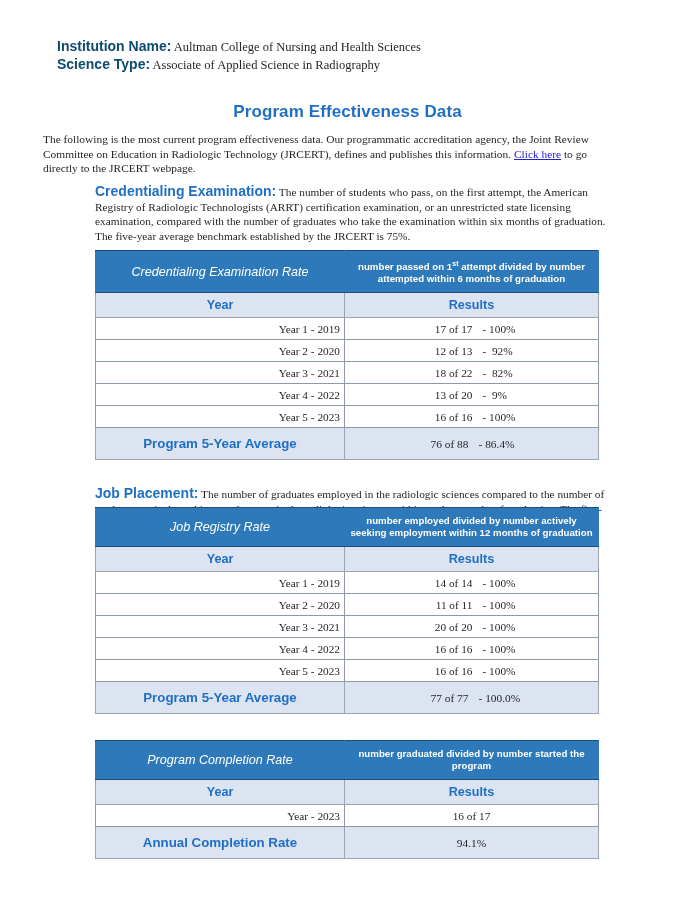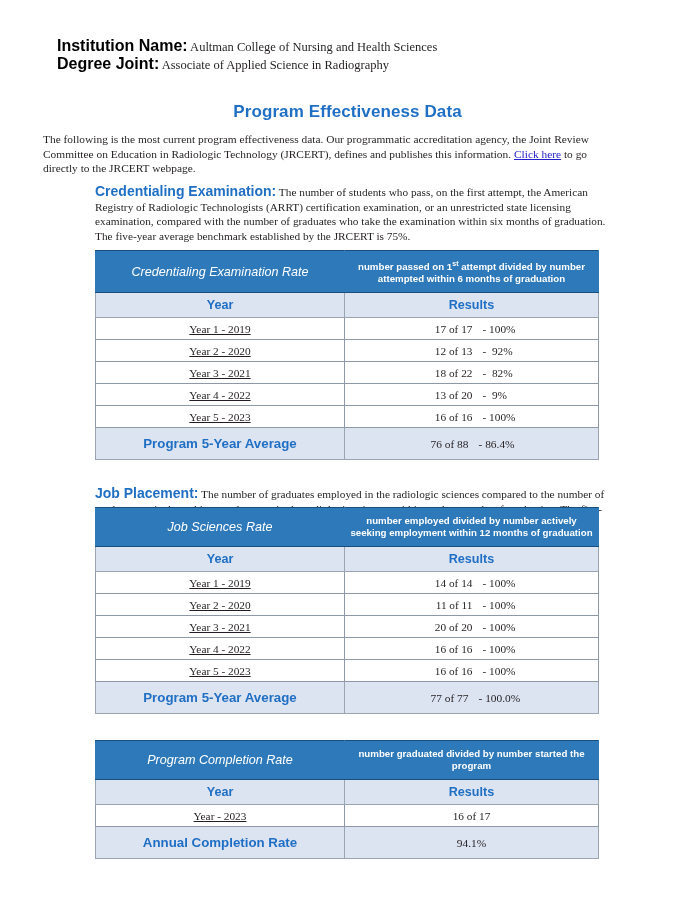--- a/index.html
+++ b/index.html
@@ -28,24 +28,24 @@
     left: 57px;
     top: 38px;
     width: 600px;
   }
   .hdr-line {
     font-size: 12.5px;
     line-height: 16.5px;
     white-space: nowrap;
   }
   .hdr-label {
-    color: #000000;
-    font-weight: bold;
-    font-family: "Liberation Sans", sans-serif;
-    font-size: 16px;
+    color: #0c4a6e;
+    font-weight: bold;
+    font-family: "Liberation Sans", sans-serif;
+    font-size: 14px;
   }
   .hdr-value {
     color: #231f20;
     font-family: "Liberation Serif", serif;
     font-size: 12.5px;
   }
 
   
   .doc-title {
     position: absolute;
@@ -160,21 +160,21 @@
 
   
   tr.data-row td {
     background: #ffffff;
     font-family: "Liberation Serif", serif;
     font-size: 11.3px;
     color: #231f20;
     padding: 4px 4px;
     height: 13px;
   }
-  tr.data-row td.year-cell { text-align: center; text-decoration: underline; }
+  tr.data-row td.year-cell { text-align: right; }
   tr.data-row td.result-cell { text-align: center; padding-left: 12px; }
 
   .res-inner {
     display: inline-block;
     text-align: left;
     white-space: pre;
   }
   .res-frac {
     display: inline-block;
     min-width: 56px;
@@ -219,21 +219,21 @@
 <body>
 
 <div class="page">
 
   <div class="doc-header">
     <div class="hdr-line">
       <span class="hdr-label">Institution Name:</span>
       <span class="hdr-value">Aultman College of Nursing and Health Sciences</span>
     </div>
     <div class="hdr-line">
-      <span class="hdr-label">Degree Joint:</span>
+      <span class="hdr-label">Science Type:</span>
       <span class="hdr-value">Associate of Applied Science in Radiography</span>
     </div>
   </div>
 
   <div class="doc-title">Program Effectiveness Data</div>
 
   <div class="intro">
     <span>The following is the most current program effectiveness data. Our programmatic accreditation agency, the Joint Review Committee on Education in Radiologic Technology (JRCERT), defines and publishes this information. </span><a class="link" href="#">Click here</a><span> to go directly to the JRCERT webpage.</span>
   </div>
 
@@ -286,21 +286,21 @@
     <span class="lead">Job Placement:</span><span> The number of graduates employed in the radiologic sciences compared to the number of graduates actively seeking employment in the radiologic sciences within twelve months of graduating. The five-year average benchmark established by the JRCERT is 75%.</span>
   </div>
 
   <table class="pe-table" id="table-job">
     <colgroup>
         <col class="c1">
         <col class="c2">
       </colgroup>
     <tbody>
       <tr class="band-dark">
-        <td class="t-left">Job Sciences Rate</td>
+        <td class="t-left">Job Registry Rate</td>
         <td class="t-right">number employed divided by number actively seeking employment within 12 months of graduation</td>
       </tr>
       <tr class="band-pale">
         <td>Year</td>
         <td>Results</td>
       </tr>
       <tr class="data-row">
         <td class="year-cell">Year 1 - 2019</td>
         <td class="result-cell"><span class="res-inner"><span class="res-frac">14 of 14</span><span class="res-pct">- 100%</span></span></td>
       </tr>

